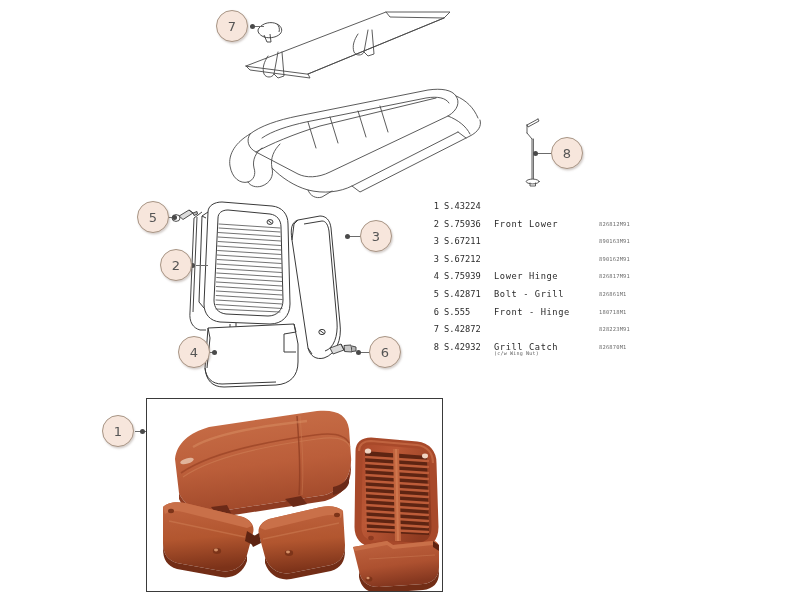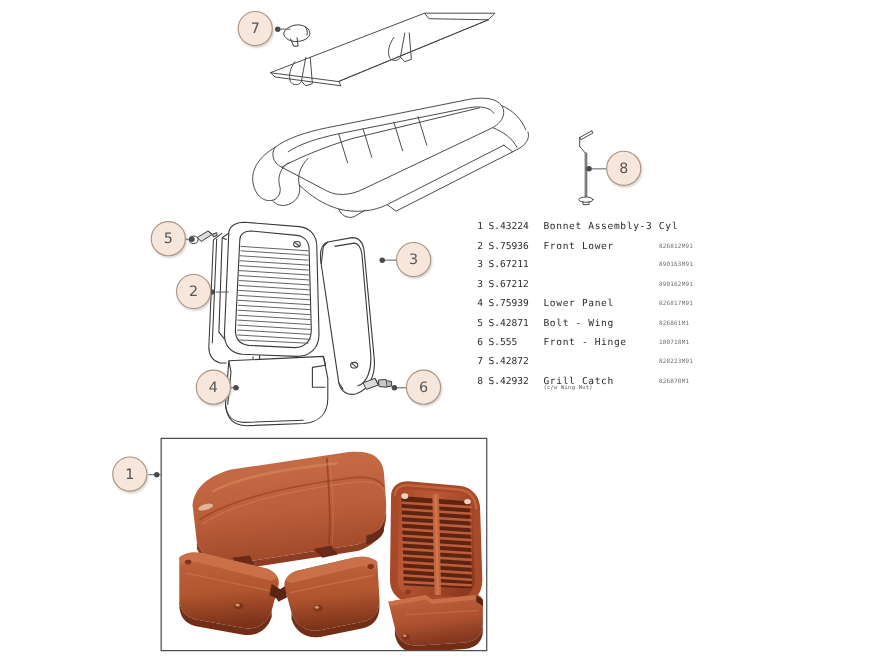--- a/index.html
+++ b/index.html
@@ -279,21 +279,20 @@
   <div class="lead-dot" style="left:140px;top:429px;"></div>
   <div class="callout" style="left:102px;top:415px;">
     <div class="disc"></div>
     <div class="num">1</div>
   </div>
 
   <div class="parts-list">
     <div class="pl-row">
       <span class="pl-idx">1</span>
       <span class="pl-code">S.43224</span>
-      <span class="pl-desc">Bonnet  Assembly-3 Cyl</span>
       <span class="pl-ref"></span>
     </div>
     <div class="pl-row">
       <span class="pl-idx">2</span>
       <span class="pl-code">S.75936</span>
       <span class="pl-desc">Front  Lower</span>
       <span class="pl-ref">826812M91</span>
     </div>
     <div class="pl-row">
       <span class="pl-idx">3</span>
@@ -301,27 +300,27 @@
       <span class="pl-ref">890163M91</span>
     </div>
     <div class="pl-row">
       <span class="pl-idx">3</span>
       <span class="pl-code">S.67212</span>
       <span class="pl-ref">890162M91</span>
     </div>
     <div class="pl-row">
       <span class="pl-idx">4</span>
       <span class="pl-code">S.75939</span>
-      <span class="pl-desc">Lower  Panel</span>
+      <span class="pl-desc">Lower  Hinge</span>
       <span class="pl-ref">826817M91</span>
     </div>
     <div class="pl-row">
       <span class="pl-idx">5</span>
       <span class="pl-code">S.42871</span>
-      <span class="pl-desc">Bolt  -  Wing</span>
+      <span class="pl-desc">Bolt  -  Grill</span>
       <span class="pl-ref">826861M1</span>
     </div>
     <div class="pl-row">
       <span class="pl-idx">6</span>
       <span class="pl-code">S.555</span>
       <span class="pl-desc">Front  -  Hinge</span>
       <span class="pl-ref">180718M1</span>
     </div>
     <div class="pl-row">
       <span class="pl-idx">7</span>

